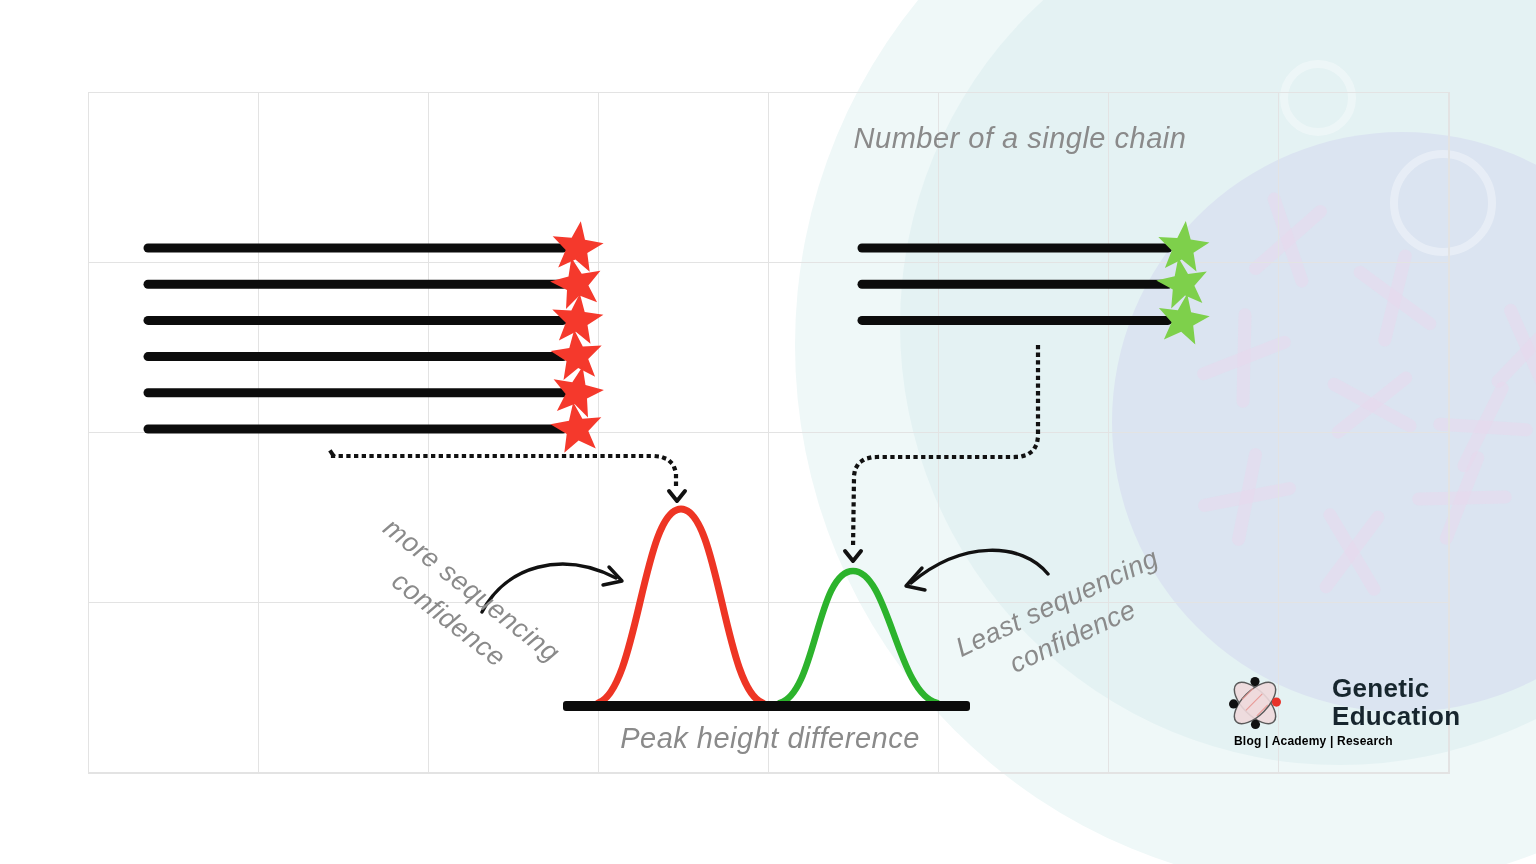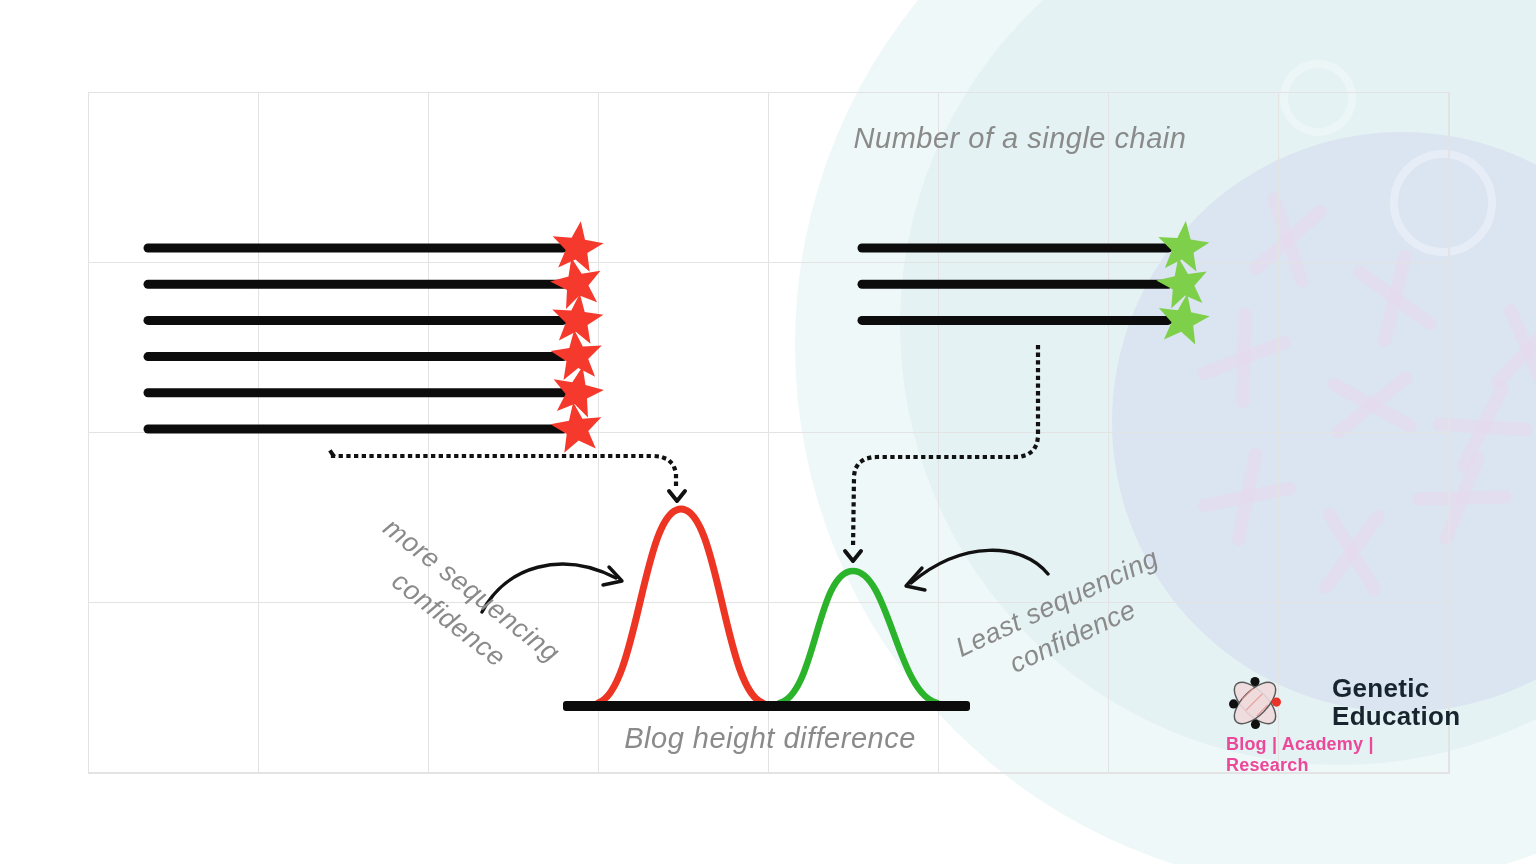--- a/index.html
+++ b/index.html
@@ -24,22 +24,22 @@
   .title-right{left:775px;top:112px;width:490px;}
   .rot-label{position:absolute;z-index:4;text-align:center;font-size:27px;line-height:37px;}
   .rot-left{left:330px;top:568px;width:260px;transform:rotate(38deg);}
   .rot-right{left:925px;top:583px;width:280px;transform:rotate(-25deg);}
   .caption{position:absolute;z-index:4;left:570px;top:722px;width:400px;
            text-align:center;font-size:29px;}
   .logo{position:absolute;z-index:5;left:1222px;top:668px;width:200px;}
   .logo-icon{position:absolute;left:2px;top:4px;}
   .logo-name{position:absolute;left:72px;top:6px;font-size:26px;font-weight:700;
              color:#17262e;line-height:28px;letter-spacing:.3px;margin-left:38px;}
-  .logo-tag{position:absolute;left:4px;top:66px;width:196px;font-size:18px;
-            font-weight:700;color:#ec4899;letter-spacing:.2px;}
+  .logo-tag{position:absolute;left:12px;top:66px;width:196px;font-size:12px;
+            font-weight:700;color:#000000;letter-spacing:.2px;}
 </style>
 </head>
 <body>
 
 <div class="canvas">
 
   <div class="bg-circle bg-outer"></div>
   <div class="bg-circle bg-teal"></div>
   <div class="bg-circle bg-blue"></div>
   <div class="bokeh" style="left:1390px;top:150px;width:90px;height:90px;"></div>
@@ -143,21 +143,21 @@
 
   <div class="rot-label rot-left hand">
     <div>more sequencing</div>
     <div>confidence</div>
   </div>
   <div class="rot-label rot-right hand">
     <div>Least sequencing</div>
     <div>confidence</div>
   </div>
 
-  <div class="caption hand">Blog height difference</div>
+  <div class="caption hand">Peak height difference</div>
 
   <div class="logo">
     <svg class="logo-icon" width="62" height="62" viewBox="-34 -34 68 68">
       <g stroke="#5a5a5a" stroke-width="1.6" fill="rgba(238,217,219,0.9)">
         <ellipse rx="29" ry="13.5" transform="rotate(45)"></ellipse>
         <ellipse rx="29" ry="13.5" transform="rotate(-45)"></ellipse>
       </g>
       <g stroke="#e89a96" stroke-width="1.2">
         <line x1="-14" y1="-4" x2="-2" y2="-16"></line>
         <line x1="-10" y1="8" x2="8" y2="-10"></line>

